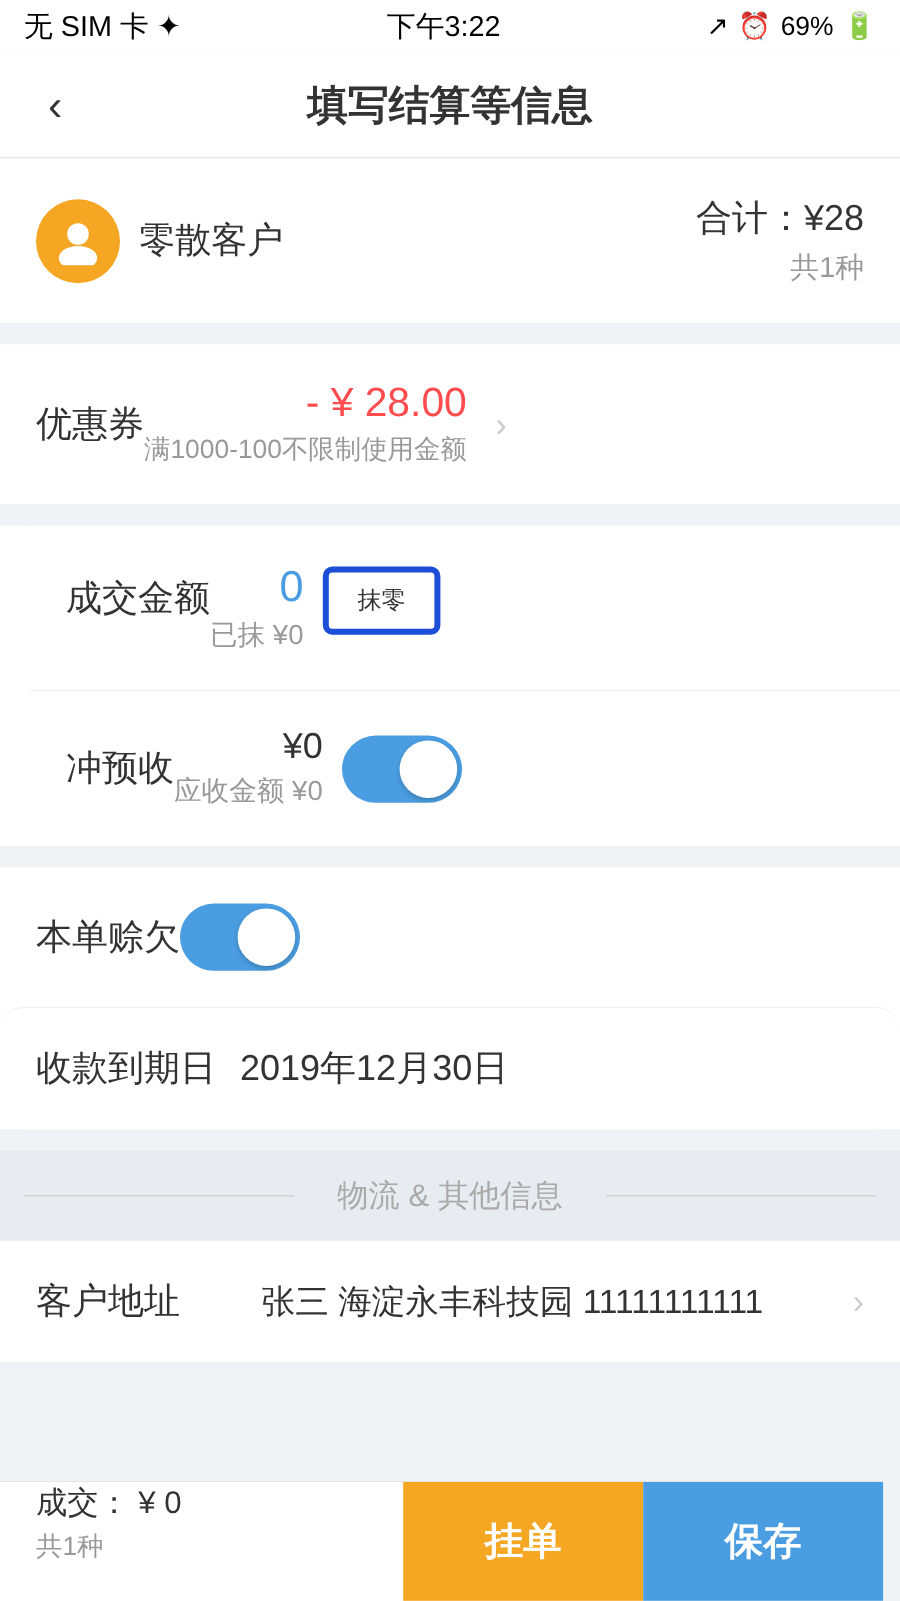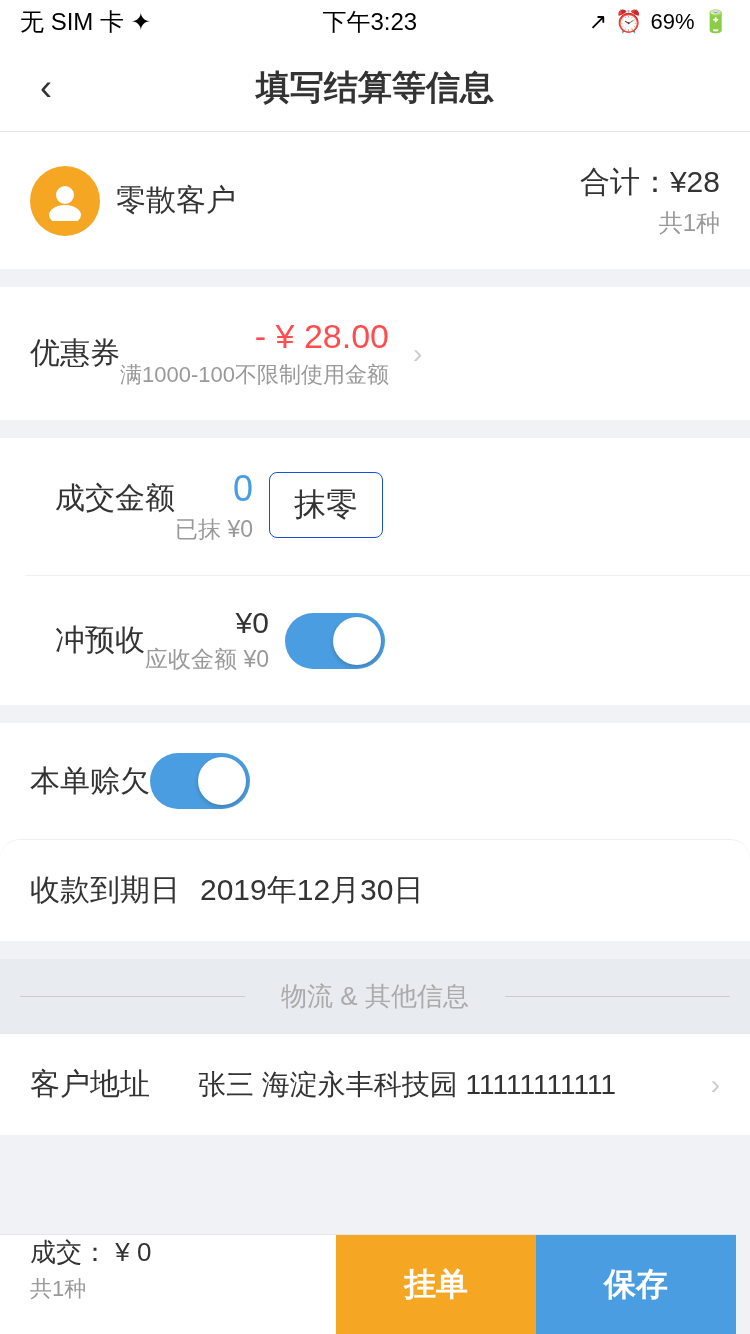--- a/index.html
+++ b/index.html
@@ -144,24 +144,24 @@
       margin-top: 4px;
     }
     .chevron {
       color: #ccc;
       font-size: 28px;
       margin-left: 8px;
     }
 
     
     .round-zero-btn {
-      border: 1px solid #1d4ed8;
+      border: 5px solid #1d4ed8;
       border-radius: 8px;
       padding: 10px 24px;
-      font-size: 32px;
+      font-size: 20px;
       color: #333;
       background: #fff;
       cursor: pointer;
     }
 
     
     .toggle {
       width: 100px;
       height: 56px;
       border-radius: 28px;
@@ -242,20 +242,21 @@
     }
     .btn-pending { background: #f5a623; }
     .btn-save { background: #4a9de0; }
 
     
     .address-row {
       display: flex;
       align-items: center;
       padding: 30px 30px;
       background: #fff;
+      gap: 20px;
     }
     .address-label {
       font-size: 30px;
       color: #333;
       flex-shrink: 0;
     }
     .address-value {
       font-size: 28px;
       color: #333;
       flex: 1;
@@ -284,21 +285,21 @@
       padding-bottom: 100px;
     }
   </style>
 </head>
 <body>
 
 <div class="status-bar">
   <div class="status-left">
     <span>无 SIM 卡 ✦</span>
   </div>
-  <div>下午3:23</div>
+  <div>下午3:22</div>
   <div class="status-right">
     <span>↗</span>
     <span>⏰</span>
     <span>69%</span>
     <span>🔋</span>
   </div>
 </div>
 
 <div class="nav-bar">
   <div class="nav-back">‹</div>

